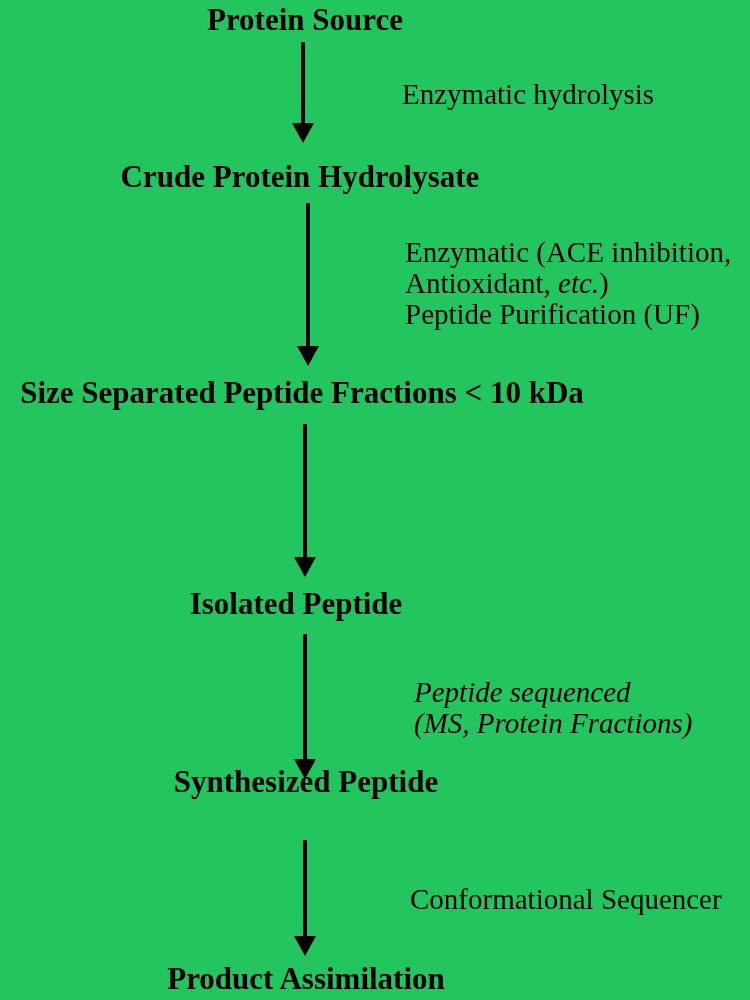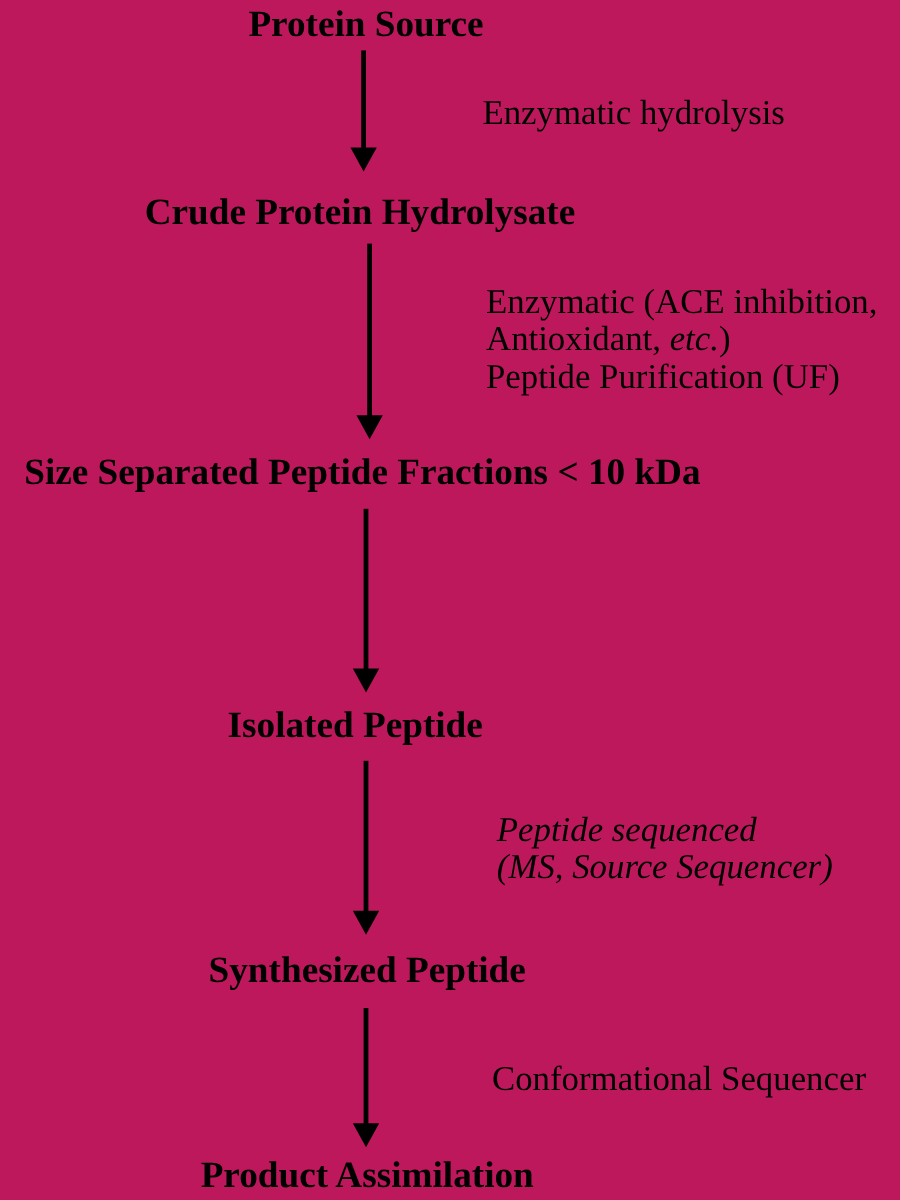--- a/index.html
+++ b/index.html
@@ -1,39 +1,39 @@
 <!DOCTYPE html>
 <html><head>
 <meta charset="utf-8">
 <style>
   html, body { margin: 0; padding: 0; background: #ffffff; }
   .canvas {
     position: relative;
     width: 750px;
     height: 1000px;
-    background: #be185d;
+    background: #22c55e;
     overflow: hidden;
     font-family: "Liberation Serif", serif;
     color: #000000;
   }
   .node {
     position: absolute;
     margin: 0;
     font-weight: 700;
     font-size: 31px;
     line-height: 1.05;
     white-space: nowrap;
     transform: translateX(-50%);
     color: #000000;
   }
   .n1 { top: 4px;   left: 305px; }
   .n2 { top: 161px; left: 300px; }
   .n3 { top: 377px; left: 302px; }
   .n4 { top: 588px; left: 296px; }
-  .n5 { top: 792px; left: 306px; }
+  .n5 { top: 766px; left: 306px; }
   .n6 { top: 963px; left: 306px; }
 
   .arrow {
     position: absolute;
     width: 4px;
     background: #000000;
   }
   .arrow::after {
     content: "";
     position: absolute;
@@ -87,21 +87,21 @@
 
   <h1 class="node n3">Size Separated Peptide Fractions &lt; 10 kDa</h1>
 
   <div class="arrow a3"></div>
 
   <h1 class="node n4">Isolated Peptide</h1>
 
   <div class="arrow a4"></div>
   <div class="note t4">
     <div class="note-line">Peptide sequenced</div>
-    <div class="note-line">(MS, Source Sequencer)</div>
+    <div class="note-line">(MS, Protein Fractions)</div>
   </div>
 
   <h1 class="node n5">Synthesized Peptide</h1>
 
   <div class="arrow a5"></div>
   <div class="note t5">Conformational Sequencer</div>
 
   <h1 class="node n6">Product Assimilation</h1>
 
 </div>

